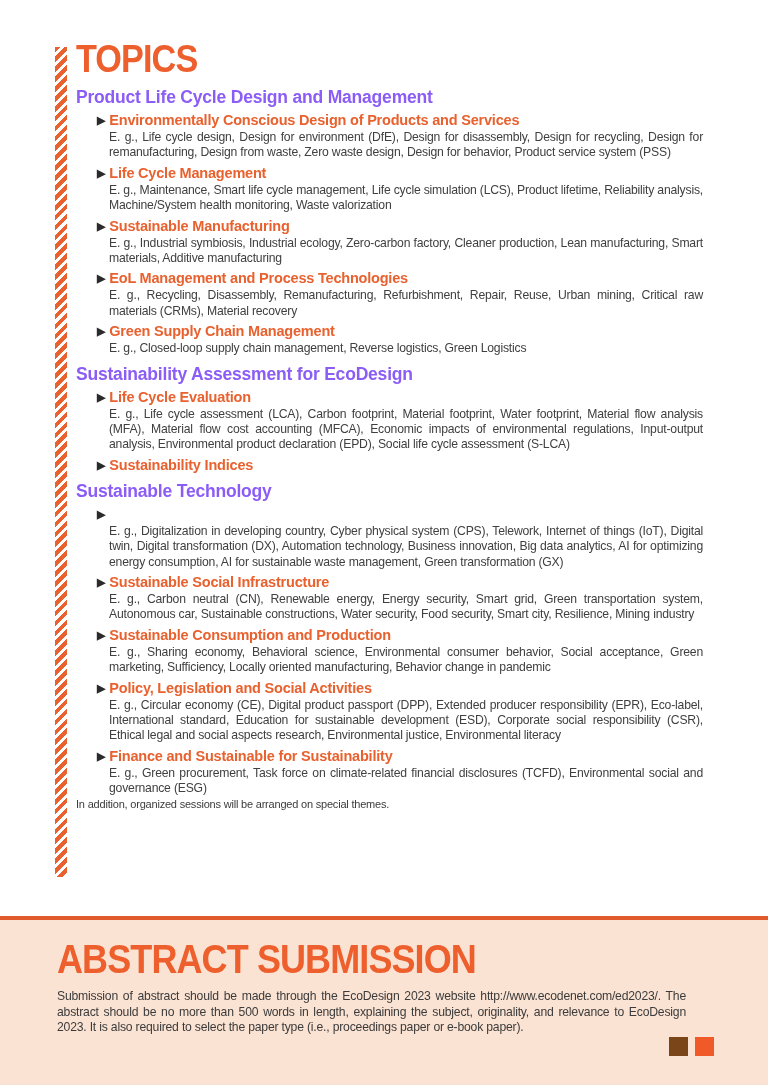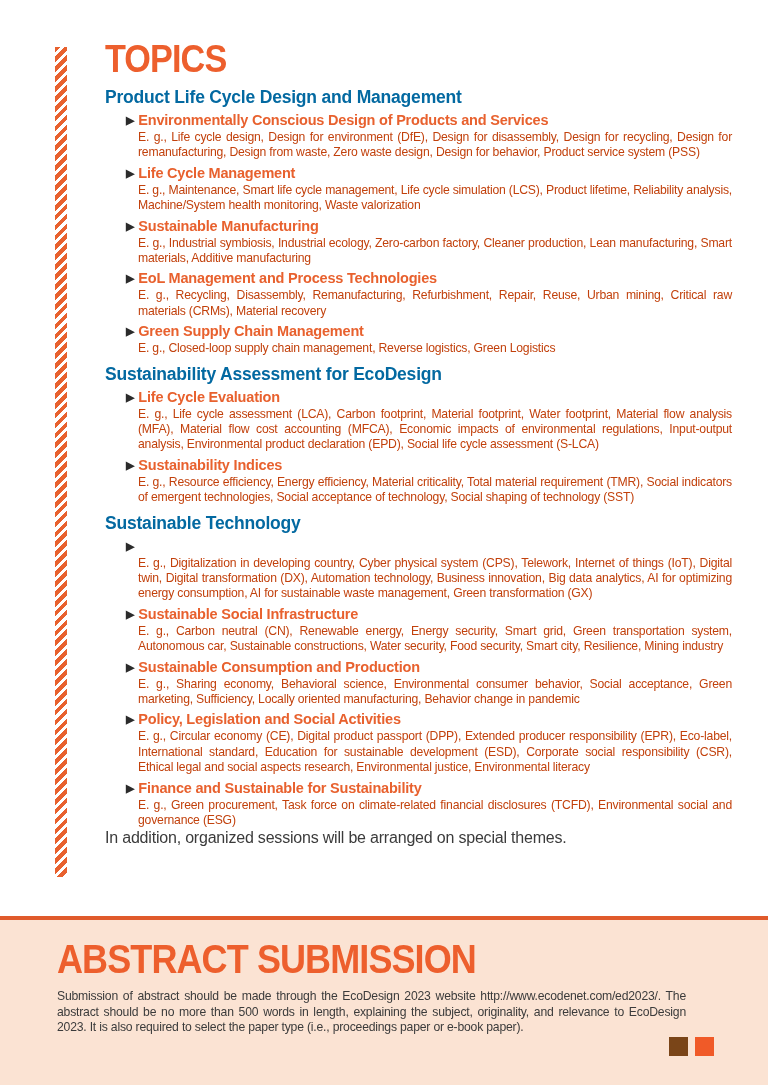--- a/index.html
+++ b/index.html
@@ -7,43 +7,43 @@
   body { font-family:"Liberation Sans", sans-serif; color:#3b3b3b; }
   .page { position:relative; width:768px; height:1085px; background:#ffffff; overflow:hidden; }
 
   
   .stripe {
     position:absolute; left:55px; top:47px; width:12px; height:830px;
     background:repeating-linear-gradient(135deg, #e8612e 0 4px, #ffffff 4px 7px);
   }
 
   
-  .content { position:absolute; left:105px; top:40px; width:626px; }
+  .content { position:absolute; left:76px; top:40px; width:626px; }
   .topics-title {
     color:#ed5f2d; font-size:38px; font-weight:bold; line-height:1.05;
     letter-spacing:-1px; transform:scaleX(0.9); transform-origin:left;
     margin-bottom:4px;
   }
   .section-heading {
-    color:#0369a1; font-size:17.5px; font-weight:bold;
+    color:#8b5cf6; font-size:17.5px; font-weight:bold;
     margin:7px 0 2px 0; letter-spacing:-0.2px;
   }
   .item-title {
     display:flex; align-items:center;
     margin:4px 0 1px 21px;
     color:#e8612e; font-size:14.5px; font-weight:bold; letter-spacing:-0.2px;
     line-height:17px;
   }
   .arrow { color:#2b2b2b; font-size:11px; margin-right:4px; line-height:17px; }
   .examples {
     margin:0 0 1px 33px; width:594px;
     font-size:12.2px; line-height:15.4px; letter-spacing:-0.2px;
-    text-align:justify; color:#c2410c;
+    text-align:justify; color:#404040;
   }
-  .footnote { margin-top:0; font-size:16px; letter-spacing:-0.2px; color:#3b3b3b; }
+  .footnote { margin-top:0; font-size:11px; letter-spacing:-0.2px; color:#3b3b3b; }
 
   
   .divider { position:absolute; left:0; top:916px; width:768px; height:4px; background:#e05a2b; }
   .abstract {
     position:absolute; left:0; top:920px; width:768px; height:167px;
     background:#fbe3d3;
   }
   .abstract-title {
     color:#ed5f2d; font-size:40px; font-weight:bold; line-height:1.05;
     letter-spacing:-1px; transform:scaleX(0.9); transform-origin:left;
@@ -114,21 +114,20 @@
             <span class="arrow">▶</span>
             <span>Life Cycle Evaluation</span>
           </div>
         <p class="examples">E. g., Life cycle assessment (LCA), Carbon footprint, Material footprint, Water footprint, Material flow analysis (MFA), Material flow cost accounting (MFCA), Economic impacts of environmental regulations, Input-output analysis, Environmental product declaration (EPD), Social life cycle assessment (S-LCA)</p>
       </div>
       <div>
         <div class="item-title">
             <span class="arrow">▶</span>
             <span>Sustainability Indices</span>
           </div>
-        <p class="examples">E. g., Resource efficiency, Energy efficiency, Material criticality, Total material requirement (TMR), Social indicators of emergent technologies, Social acceptance of technology, Social shaping of technology (SST)</p>
       </div>
     </div>
 
     <div>
       <div class="section-heading">Sustainable Technology</div>
       <div>
         <div class="item-title">
             <span class="arrow">▶</span>
           </div>
         <p class="examples">E. g., Digitalization in developing country, Cyber physical system (CPS), Telework, Internet of things (IoT), Digital twin, Digital transformation (DX), Automation technology, Business innovation, Big data analytics, AI for optimizing energy consumption, AI for sustainable waste management, Green transformation (GX)</p>

